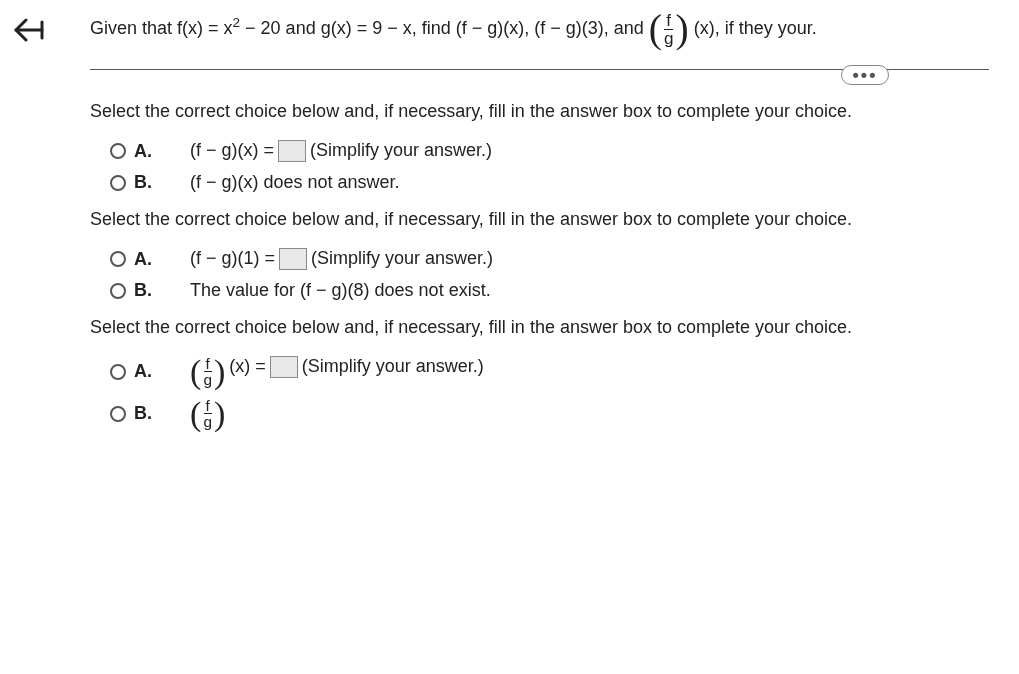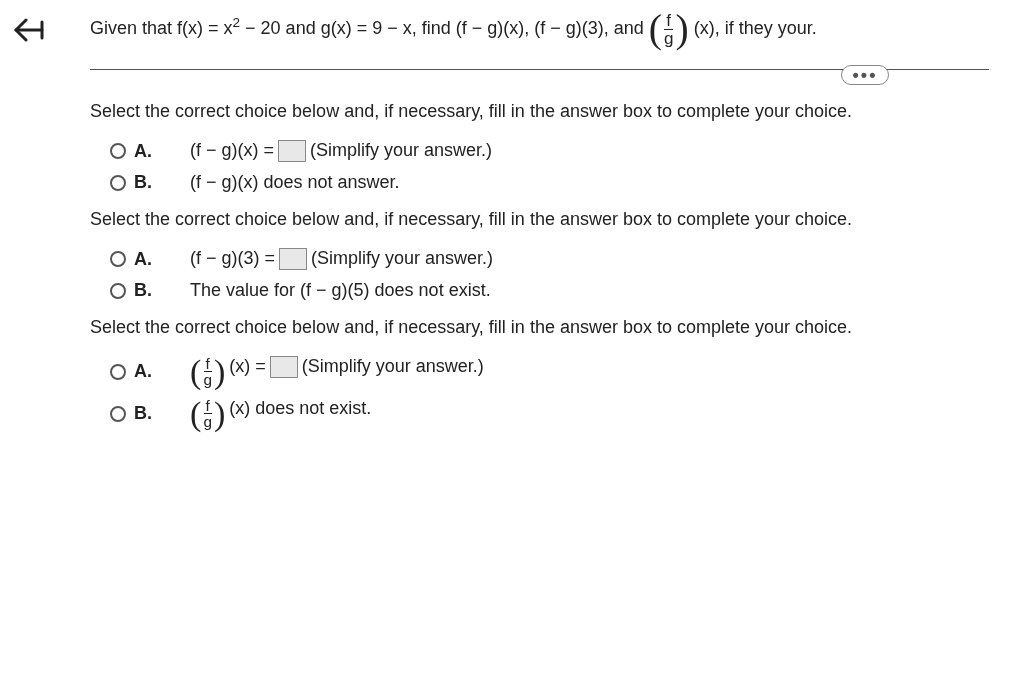--- a/index.html
+++ b/index.html
@@ -171,30 +171,30 @@
           </div>
         </div>
       </div>
       <div>
         <div class="instruction">Select the correct choice below and, if necessary, fill in the answer box to complete your choice.</div>
         <div class="choice-group">
           <div class="choice-row">
             <span class="radio"></span>
             <span class="choice-label">A.</span>
             <span class="choice-text">
-              <span>(f − g)(3) = </span>
+              <span>(f − g)(1) = </span>
               <span class="input-box"></span>
               <span> (Simplify your answer.)</span>
             </span>
           </div>
           <div class="choice-row">
             <span class="radio"></span>
             <span class="choice-label">B.</span>
             <span class="choice-text">
-              <span>The value for (f − g)(5) does not exist.</span>
+              <span>The value for (f − g)(8) does not exist.</span>
             </span>
           </div>
         </div>
       </div>
       <div>
         <div class="instruction">Select the correct choice below and, if necessary, fill in the answer box to complete your choice.</div>
         <div class="choice-group">
           <div class="choice-row">
             <span class="radio"></span>
             <span class="choice-label">A.</span>
@@ -217,19 +217,18 @@
             <span class="choice-label">B.</span>
             <span class="choice-text">
               <span class="paren-wrap small-frac">
                 <span class="big-paren">(</span>
                 <span class="frac">
                   <span class="num">f</span>
                   <span class="den">g</span>
                 </span>
                 <span class="big-paren">)</span>
               </span>
-              <span>(x) does not exist.</span>
             </span>
           </div>
         </div>
       </div>
     </div>
 </div>
 
 </body></html>

